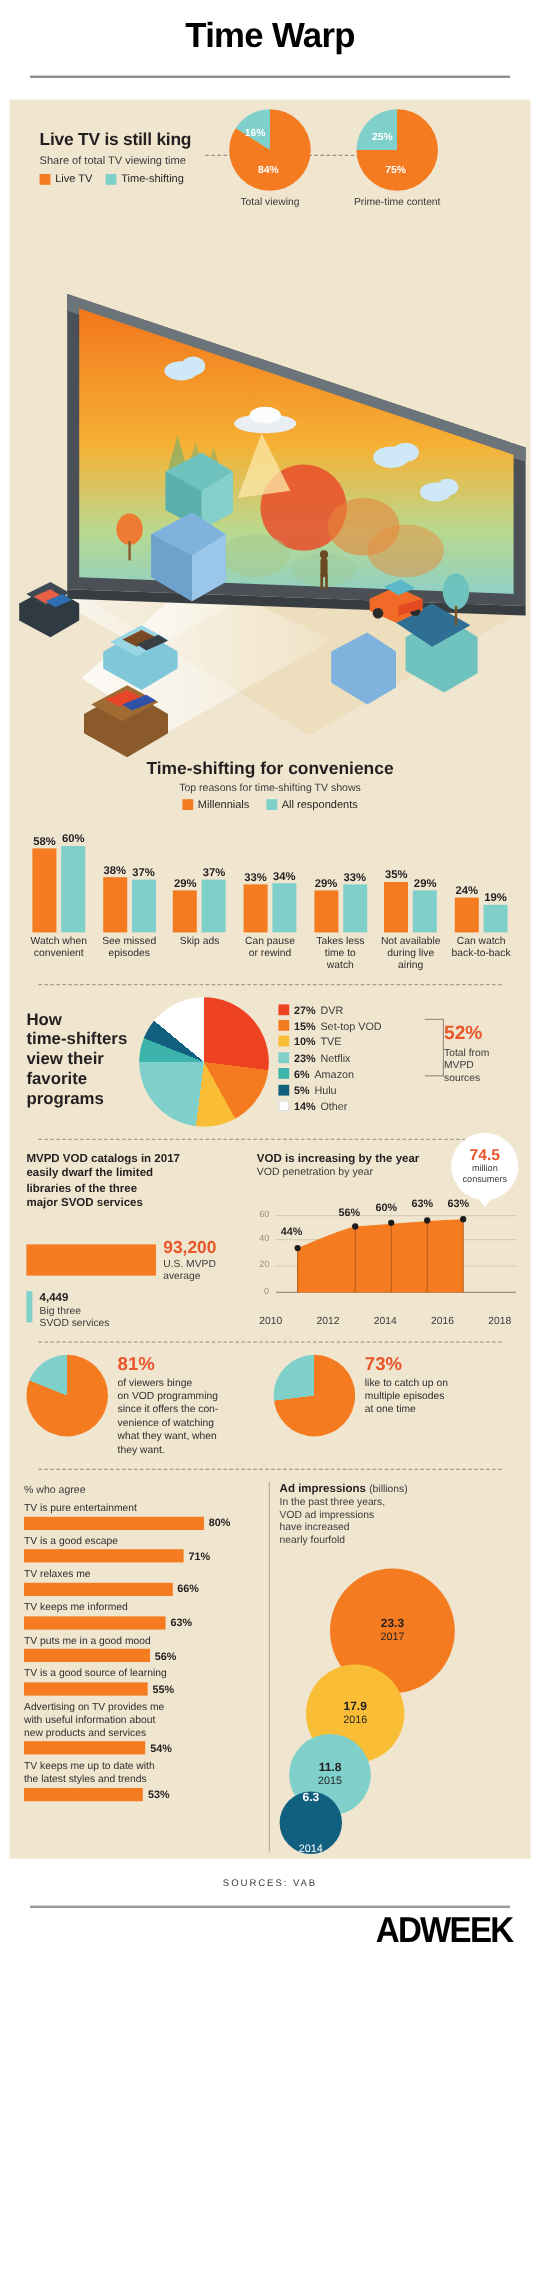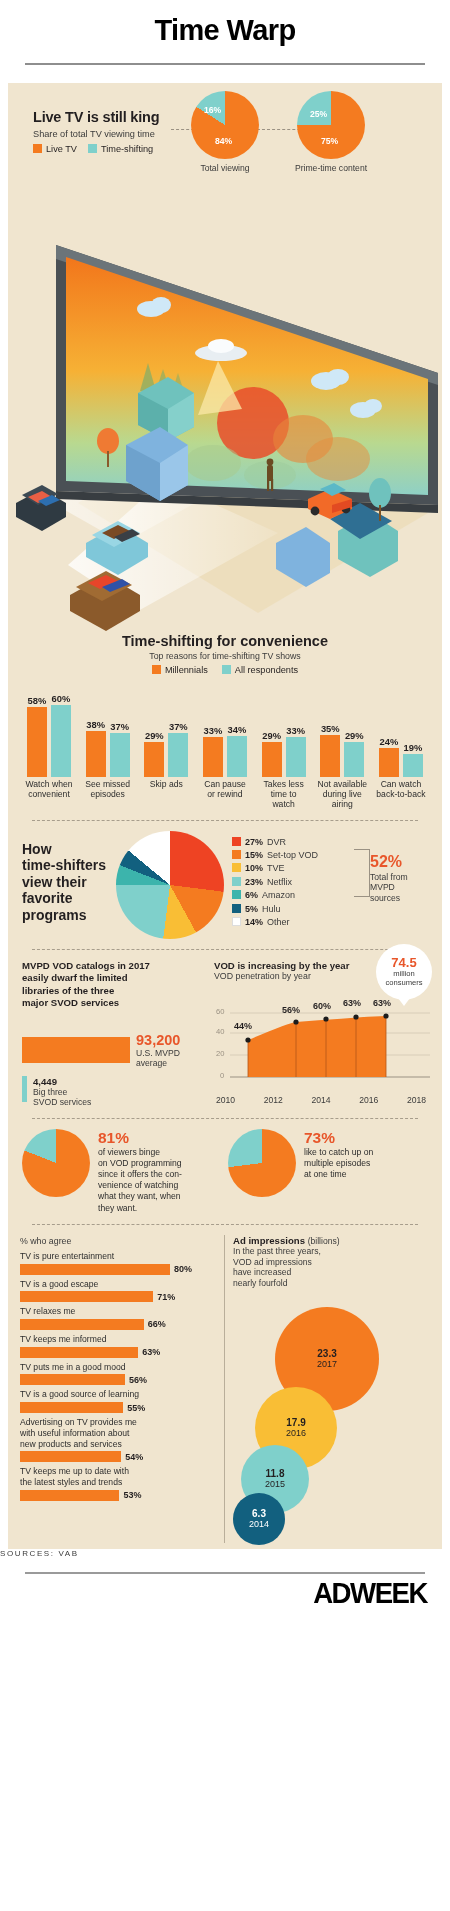--- a/index.html
+++ b/index.html
@@ -29,21 +29,21 @@
     position: relative;
     padding-bottom: 6px;
   }
 
   
   .sec1 { position: relative; height: 130px; }
   .sec1 .hl { position: absolute; left: 25px; top: 26px; width: 175px; }
   .sec1 h2 { font-size: 14.5px; font-weight: bold; letter-spacing: -0.2px; }
   .sec1 .sub { font-size: 9.2px; color: #3b3b3b; margin-top: 4px; }
   .legend { display: flex; gap: 11px; margin-top: 5px; align-items: center; }
-  .legend .itm { display: flex; align-items: flex-start; gap: 4px; font-size: 9.2px; }
+  .legend .itm { display: flex; align-items: flex-end; gap: 4px; font-size: 9.2px; }
   .sw { width: 9px; height: 9px; display: inline-block; }
   .dotline { position: absolute; left: 163px; top: 46px; width: 190px;
     border-top: 1px dashed #9a9183; }
   .pies { position: absolute; left: 178px; top: 8px; display: flex; gap: 28px; }
   .pieblk { text-align: center; width: 78px; }
   .pie { width: 68px; height: 68px; border-radius: 50%; margin: 0 auto; position: relative; }
   .pie .lbl-a { position: absolute; color: #fff; font-size: 8.6px; font-weight: bold; }
   .pie .lbl-b { position: absolute; color: #fff; font-size: 8.6px; font-weight: bold; }
   .pieblk .cap { font-size: 8.6px; color: #3b3b3b; margin-top: 4px; }
 
@@ -131,22 +131,22 @@
   .bub { flex: 1; position: relative; }
   .bub h3 { font-size: 9.6px; font-weight: bold; }
   .bub h3 span { font-weight: normal; font-size: 8.6px; color: #3b3b3b; }
   .bub .sub { font-size: 8.6px; color: #3b3b3b; line-height: 1.25; }
   .bubstage { position: relative; height: 250px; margin-top: 4px; }
   .circ { position: absolute; border-radius: 50%; text-align: center; }
   .circ .n { font-weight: bold; font-size: 10px; }
   .circ .y { font-size: 9px; }
 
   
-  .sources { text-align: left; font-size: 8px; letter-spacing: 1.6px;
-             color: #3b3b3b; }
+  .sources { text-align: center; font-size: 8px; letter-spacing: 1.6px;
+             color: #3b3b3b; margin-top: 16px; }
   .rule-bot { height: 2px; background: #9a9a9a; margin: 14px 25px 0 25px; }
   .adweek { text-align: right; padding-right: 25px; margin-top: 2px;
             font-size: 30px; font-weight: bold; letter-spacing: -1.6px;
             font-family: "Liberation Sans", sans-serif; color: #000;
             transform: scaleX(0.92); transform-origin: right center; }
 </style>
 </head>
 <body>
 
 <div class="page">
@@ -645,21 +645,21 @@
               <div class="y">2017</div>
             </div>
             <div class="circ" style="width: 82px; height: 82px; left: 22px; top: 94px; background: rgb(249, 190, 53); color: rgb(35, 31, 32); display: flex; flex-direction: column; justify-content: center; align-items: center;">
               <div class="n">17.9</div>
               <div class="y">2016</div>
             </div>
             <div class="circ" style="width: 68px; height: 68px; left: 8px; top: 152px; background: rgb(127, 208, 203); color: rgb(35, 31, 32); display: flex; flex-direction: column; justify-content: center; align-items: center;">
               <div class="n">11.8</div>
               <div class="y">2015</div>
             </div>
-            <div class="circ" style="width: 52px; height: 52px; left: 0px; top: 200px; background: rgb(18, 96, 127); color: rgb(255, 255, 255); display: flex; flex-direction: column; justify-content: center; align-items: center;">
+            <div class="circ" style="width: 52px; height: 52px; left: 0px; top: 200px; background: rgb(18, 96, 127); color: rgb(255, 255, 255); display: flex; flex-direction: column; justify-content: space-between; align-items: center;">
               <div class="n">6.3</div>
               <div class="y">2014</div>
             </div>
           </div>
       </div>
     </div>
 
   </div>
 
   <div class="sources">SOURCES: VAB</div>

